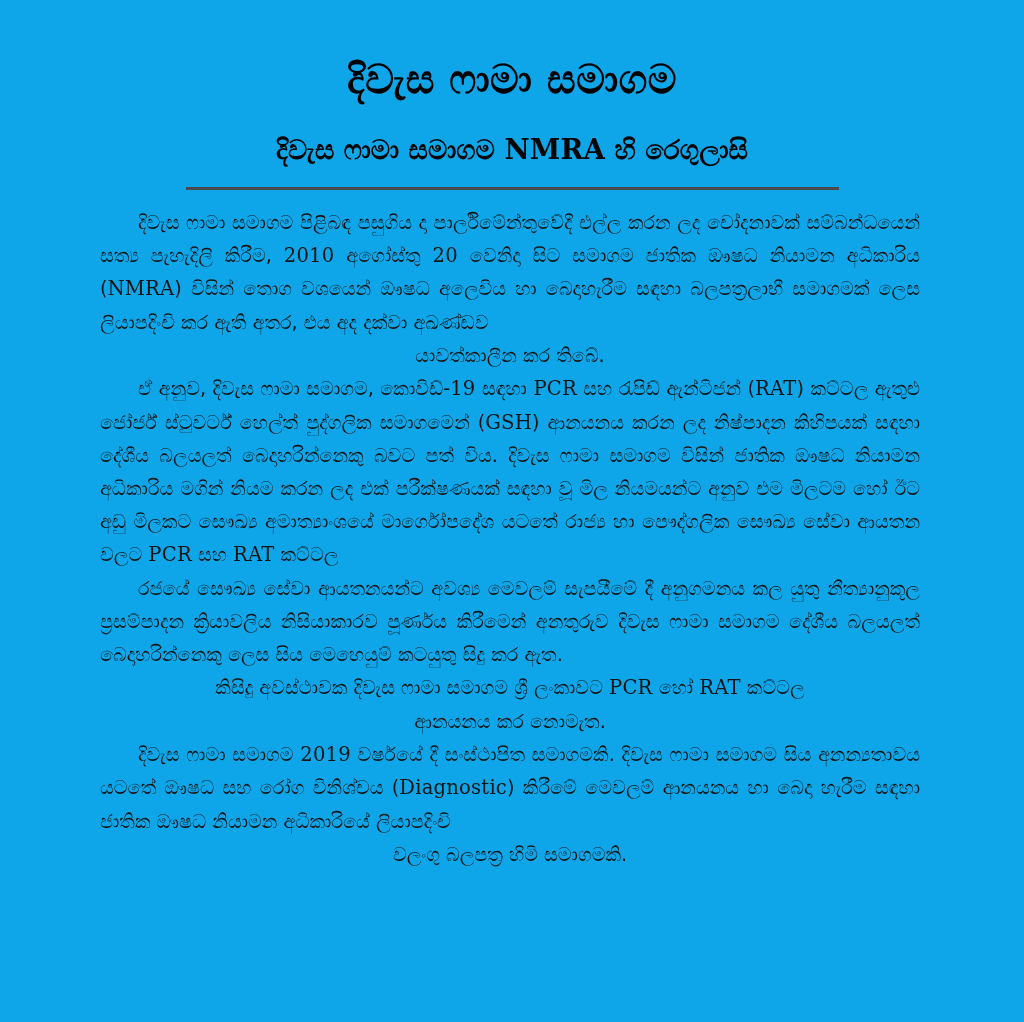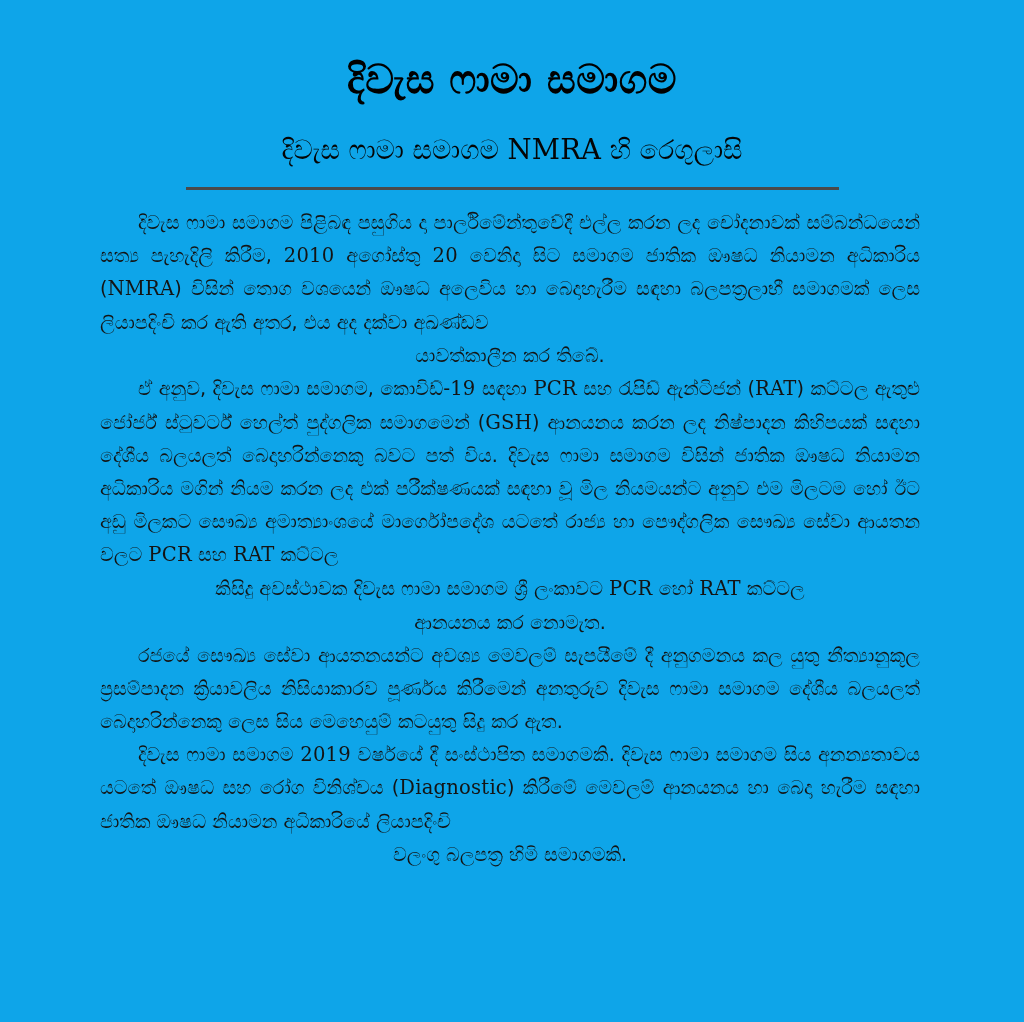--- a/index.html
+++ b/index.html
@@ -35,21 +35,21 @@
     line-height: 1.18;
     color: #000000;
     margin: 0;
     padding: 56px 60px 0 60px;
   }
 
   
   .doc-subtitle {
     text-align: center;
     font-size: 27px;
-    font-weight: 400;
+    font-weight: 700;
     line-height: 1.35;
     color: #050505;
     margin: 0;
     padding: 28px 140px 0 140px;
   }
   .doc-subtitle .sub-line {
     display: block;
   }
 
   
@@ -122,28 +122,28 @@
 
     <p class="para">
       <span>දිවැස ෆාමා සමාගම පිළිබඳ පසුගිය දා පාර්ලිමේන්තුවේදී එල්ල කරන ලද චෝදනාවක් සම්බන්ධයෙන් සත්‍ය පැහැදිලි කිරීම, <span class="lat">2010</span> අගෝස්තු <span class="lat">20</span> වෙනිදා සිට සමාගම ජාතික ඖෂධ නියාමන අධිකාරිය (<span class="lat">NMRA</span>) විසින් තොග වශයෙන් ඖෂධ අලෙවිය හා බෙදාහැරීම සඳහා බලපත්‍රලාභී සමාගමක් ලෙස ලියාපදිංචි කර ඇති අතර, එය අද දක්වා අඛණ්ඩව</span>
       <span class="tail">යාවත්කාලීන කර තිබේ.</span>
     </p>
 
     <p class="para">
       <span>ඒ අනුව, දිවැස ෆාමා සමාගම, කොවිඩ්-<span class="lat">19</span> සඳහා <span class="lat">PCR</span> සහ රැපිඩ් ඇන්ටිජන් (<span class="lat">RAT</span>) කට්ටල ඇතුළු ජෝර්ජ් ස්ටුවර්ට් හෙල්ත් පුද්ගලික සමාගමෙන් (<span class="lat">GSH</span>) ආනයනය කරන ලද නිෂ්පාදන කිහිපයක් සඳහා දේශීය බලයලත් බෙදාහරින්නෙකු බවට පත් විය. දිවැස ෆාමා සමාගම විසින් ජාතික ඖෂධ නියාමන අධිකාරිය මගින් නියම කරන ලද එක් පරීක්ෂණයක් සඳහා වූ මිල නියමයන්ට අනුව එම මිලටම හෝ ඊට අඩු මිලකට සෞඛ්‍ය අමාත්‍යාංශයේ මාර්ගෝපදේශ යටතේ රාජ්‍ය හා පෞද්ගලික සෞඛ්‍ය සේවා ආයතන වලට <span class="lat">PCR</span> සහ <span class="lat">RAT</span> කට්ටල</span>
     </p>
 
+    <p class="para">
+      <span>රජයේ සෞඛ්‍ය සේවා ආයතනයන්ට අවශ්‍ය මෙවලම් සැපයීමේ දී අනුගමනය කල යුතු නීත්‍යානුකූල ප්‍රසම්පාදන ක්‍රියාවලිය නිසියාකාරව පූර්ණය කිරීමෙන් අනතුරුව දිවැස ෆාමා සමාගම දේශීය බලයලත් බෙදාහරින්නෙකු ලෙස සිය මෙහෙයුම් කටයුතු සිදු කර ඇත.</span>
+      <span class="tail"></span>
+    </p>
+
     <p class="para center-block">
       <span>කිසිදු අවස්ථාවක දිවැස ෆාමා සමාගම ශ්‍රී ලංකාවට <span class="lat">PCR</span> හෝ <span class="lat">RAT</span> කට්ටල</span>
       <span class="tail">ආනයනය කර නොමැත.</span>
-    </p>
-
-    <p class="para">
-      <span>රජයේ සෞඛ්‍ය සේවා ආයතනයන්ට අවශ්‍ය මෙවලම් සැපයීමේ දී අනුගමනය කල යුතු නීත්‍යානුකූල ප්‍රසම්පාදන ක්‍රියාවලිය නිසියාකාරව පූර්ණය කිරීමෙන් අනතුරුව දිවැස ෆාමා සමාගම දේශීය බලයලත් බෙදාහරින්නෙකු ලෙස සිය මෙහෙයුම් කටයුතු සිදු කර ඇත.</span>
-      <span class="tail"></span>
     </p>
 
     <p class="para">
       <span>දිවැස ෆාමා සමාගම <span class="lat">2019</span> වර්ෂයේ දී සංස්ථාපිත සමාගමකි. දිවැස ෆාමා සමාගම සිය අනන්‍යතාවය යටතේ ඖෂධ සහ රෝග විනිශ්චය (<span class="lat">Diagnostic</span>) කිරීමේ මෙවලම් ආනයනය හා බෙදා හැරීම සඳහා ජාතික ඖෂධ නියාමන අධිකාරියේ ලියාපදිංචි</span>
       <span class="tail">වලංගු බලපත්‍ර හිමි සමාගමකි.</span>
     </p>
 
   </div>
 </div>
 

